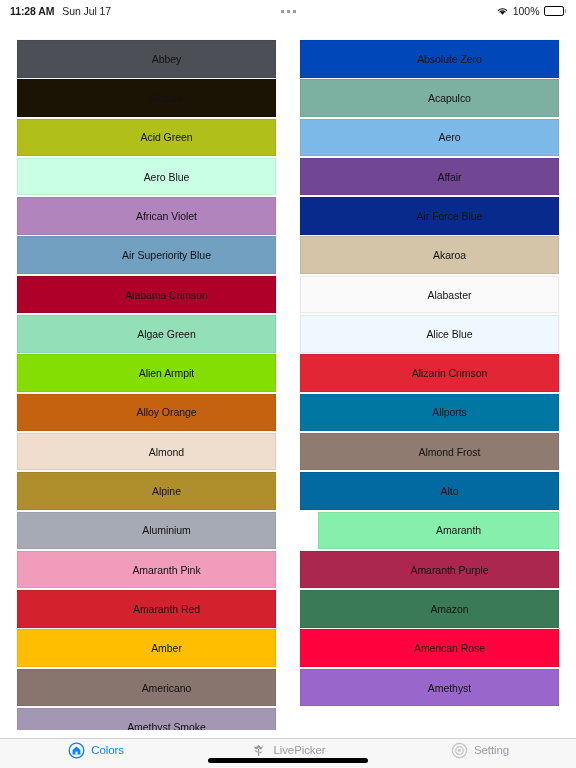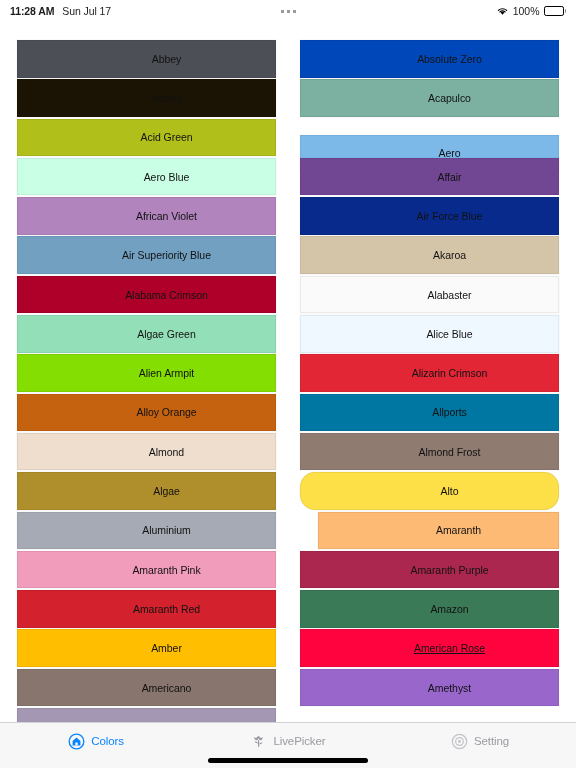--- a/index.html
+++ b/index.html
@@ -73,25 +73,24 @@
     font-size: 10.5px;
     letter-spacing: -0.05px;
     color: #121212;
     text-align: center;
     white-space: nowrap;
   }
 
   
   .tabbar {
     position: absolute; bottom: 0; left: 0;
-    width: 576px; height: 46px;
+    width: 576px; height: 30px;
     background: #f7f7f8;
     border-top: 0.5px solid #d3d3d6;
     display: flex; align-items: flex-start;
-    padding-top: 7px;
   }
   .tab {
     flex: 1; display: flex; align-items: center; justify-content: center; gap: 6px;
     height: 22px;
   }
   .tab-label { font-size: 11.5px; letter-spacing: -0.1px; }
   .tab.active .tab-label { color: #0a84ff; }
   .tab.inactive .tab-label { color: #9a9aa0; }
   .tab-icon { width: 17px; height: 17px; display: block; }
   .home-indicator {
@@ -138,21 +137,21 @@
       </div>
       <div class="cell" style="background: rgb(27, 20, 4);">
         <span class="cell-label" style="color: rgb(18, 18, 18);">Acadia</span>
       </div>
       <div class="cell" style="background: rgb(124, 176, 161);">
         <span class="cell-label" style="color: rgb(18, 18, 18);">Acapulco</span>
       </div>
       <div class="cell" style="background: rgb(176, 191, 26);">
         <span class="cell-label" style="color: rgb(18, 18, 18);">Acid Green</span>
       </div>
-      <div class="cell" style="background: rgb(124, 185, 232); margin-top: 16px;">
+      <div class="cell" style="background: rgb(124, 185, 232);">
         <span class="cell-label" style="color: rgb(18, 18, 18);">Aero</span>
       </div>
       <div class="cell" style="background: rgb(201, 255, 229);">
         <span class="cell-label" style="color: rgb(18, 18, 18);">Aero Blue</span>
       </div>
       <div class="cell" style="background: rgb(113, 70, 147);">
         <span class="cell-label" style="color: rgb(18, 18, 18);">Affair</span>
       </div>
       <div class="cell" style="background: rgb(178, 132, 190);">
         <span class="cell-label" style="color: rgb(18, 18, 18);">African Violet</span>
@@ -190,48 +189,48 @@
       <div class="cell" style="background: rgb(0, 118, 163);">
         <span class="cell-label" style="color: rgb(18, 18, 18);">Allports</span>
       </div>
       <div class="cell" style="background: rgb(239, 222, 205);">
         <span class="cell-label" style="color: rgb(18, 18, 18);">Almond</span>
       </div>
       <div class="cell" style="background: rgb(144, 123, 113);">
         <span class="cell-label" style="color: rgb(18, 18, 18);">Almond Frost</span>
       </div>
       <div class="cell" style="background: rgb(175, 143, 44);">
-        <span class="cell-label" style="color: rgb(18, 18, 18);">Algae</span>
-      </div>
-      <div class="cell" style="background: #fde047; border-radius: 15px;">
+        <span class="cell-label" style="color: rgb(18, 18, 18);">Alpine</span>
+      </div>
+      <div class="cell" style="background: #0369a1;">
         <span class="cell-label" style="color: rgb(18, 18, 18);">Alto</span>
       </div>
       <div class="cell" style="background: rgb(166, 170, 180);">
         <span class="cell-label" style="color: rgb(18, 18, 18);">Aluminium</span>
       </div>
-      <div class="cell" style="background: #fdba74; margin-left: 18px;">
+      <div class="cell" style="background: #86efac; margin-left: 18px;">
         <span class="cell-label" style="color: rgb(18, 18, 18);">Amaranth</span>
       </div>
       <div class="cell" style="background: rgb(241, 156, 187);">
         <span class="cell-label" style="color: rgb(18, 18, 18);">Amaranth Pink</span>
       </div>
       <div class="cell" style="background: rgb(171, 39, 79);">
         <span class="cell-label" style="color: rgb(18, 18, 18);">Amaranth Purple</span>
       </div>
       <div class="cell" style="background: rgb(211, 33, 45);">
         <span class="cell-label" style="color: rgb(18, 18, 18);">Amaranth Red</span>
       </div>
       <div class="cell" style="background: rgb(59, 122, 87);">
         <span class="cell-label" style="color: rgb(18, 18, 18);">Amazon</span>
       </div>
       <div class="cell" style="background: rgb(255, 191, 0);">
         <span class="cell-label" style="color: rgb(18, 18, 18);">Amber</span>
       </div>
       <div class="cell" style="background: rgb(255, 3, 62);">
-        <span class="cell-label" style="color: rgb(18, 18, 18); text-decoration: underline;">American Rose</span>
+        <span class="cell-label" style="color: rgb(18, 18, 18);">American Rose</span>
       </div>
       <div class="cell" style="background: rgb(135, 117, 110);">
         <span class="cell-label" style="color: rgb(18, 18, 18);">Americano</span>
       </div>
       <div class="cell" style="background: rgb(153, 102, 204);">
         <span class="cell-label" style="color: rgb(18, 18, 18);">Amethyst</span>
       </div>
       <div class="cell" style="background: rgb(163, 151, 180);">
         <span class="cell-label" style="color: rgb(18, 18, 18);">Amethyst Smoke</span>
       </div>

